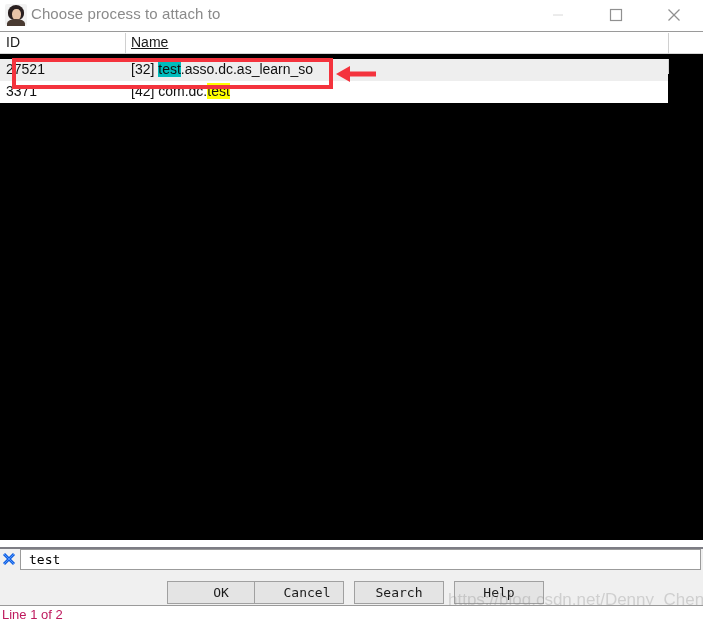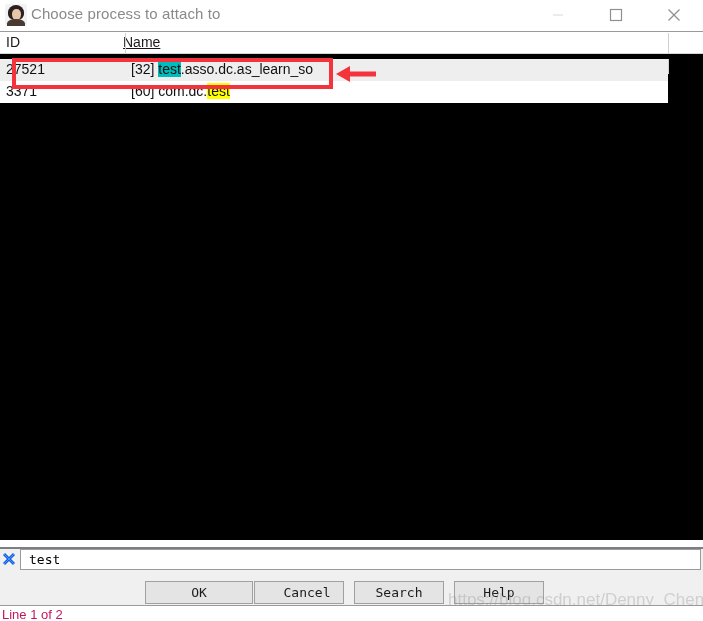--- a/index.html
+++ b/index.html
@@ -86,21 +86,21 @@
     box-sizing: border-box;
   }
   .th {
     position: absolute;
     top: 2px;
     font-size: 14px;
     color: #1a1a1a;
     white-space: nowrap;
   }
   .th-id { left: 6px; }
-  .th-name { left: 123px; text-decoration: underline; }
+  .th-name { left: 131px; text-decoration: underline; }
   .col-sep {
     position: absolute;
     top: 1px;
     width: 1px; height: 21px;
     background: #d0d0d0;
   }
   .sep-1 { left: 125px; }
   .sep-2 { left: 668px; }
 
   
@@ -205,21 +205,21 @@
     border: 1px solid #a0a0a0;
     box-sizing: border-box;
     font-family: "DejaVu Sans Mono", monospace;
     font-size: 13px;
     color: #1b1b1b;
     text-align: center;
     line-height: 21px;
     cursor: default;
     padding: 0;
   }
-  .btn-ok     { left: 145px;  width: 108px; }
+  .btn-ok     { left: 167px;  width: 108px; }
   .btn-cancel { left: 254px;  width: 90px; padding-left: 16px; }
   .btn-search { left: 354px;  width: 90px; }
   .btn-help   { left: 454px;  width: 90px; }
 
   
   .status-bar {
     position: absolute;
     left: 0; top: 605px;
     width: 703px; height: 16px;
     background: #ffffff;
@@ -287,21 +287,21 @@
   <div class="list-area">
 
     <div class="row row-0">
       <div class="cell cell-id">27521</div>
       <div class="cell cell-name"><span>[32] </span><span class="hl-teal">test</span><span>.asso.dc.as_learn_so</span></div>
       <div class="row-divider"></div>
     </div>
 
     <div class="row row-1">
       <div class="cell cell-id">3371</div>
-      <div class="cell cell-name"><span>[60] com.dc.</span><span class="hl-yellow">test</span><span></span></div>
+      <div class="cell cell-name"><span>[42] com.dc.</span><span class="hl-yellow">test</span><span></span></div>
     </div>
 
   </div>
 
   <div class="anno-box"></div>
   <div class="anno-arrow">
     <svg width="40" height="16" viewBox="0 0 40 16">
       <polygon points="0,8 14,0 14,16" fill="#f4333d"></polygon>
       <rect x="13" y="5.5" width="27" height="5" fill="#f4333d"></rect>
     </svg>

